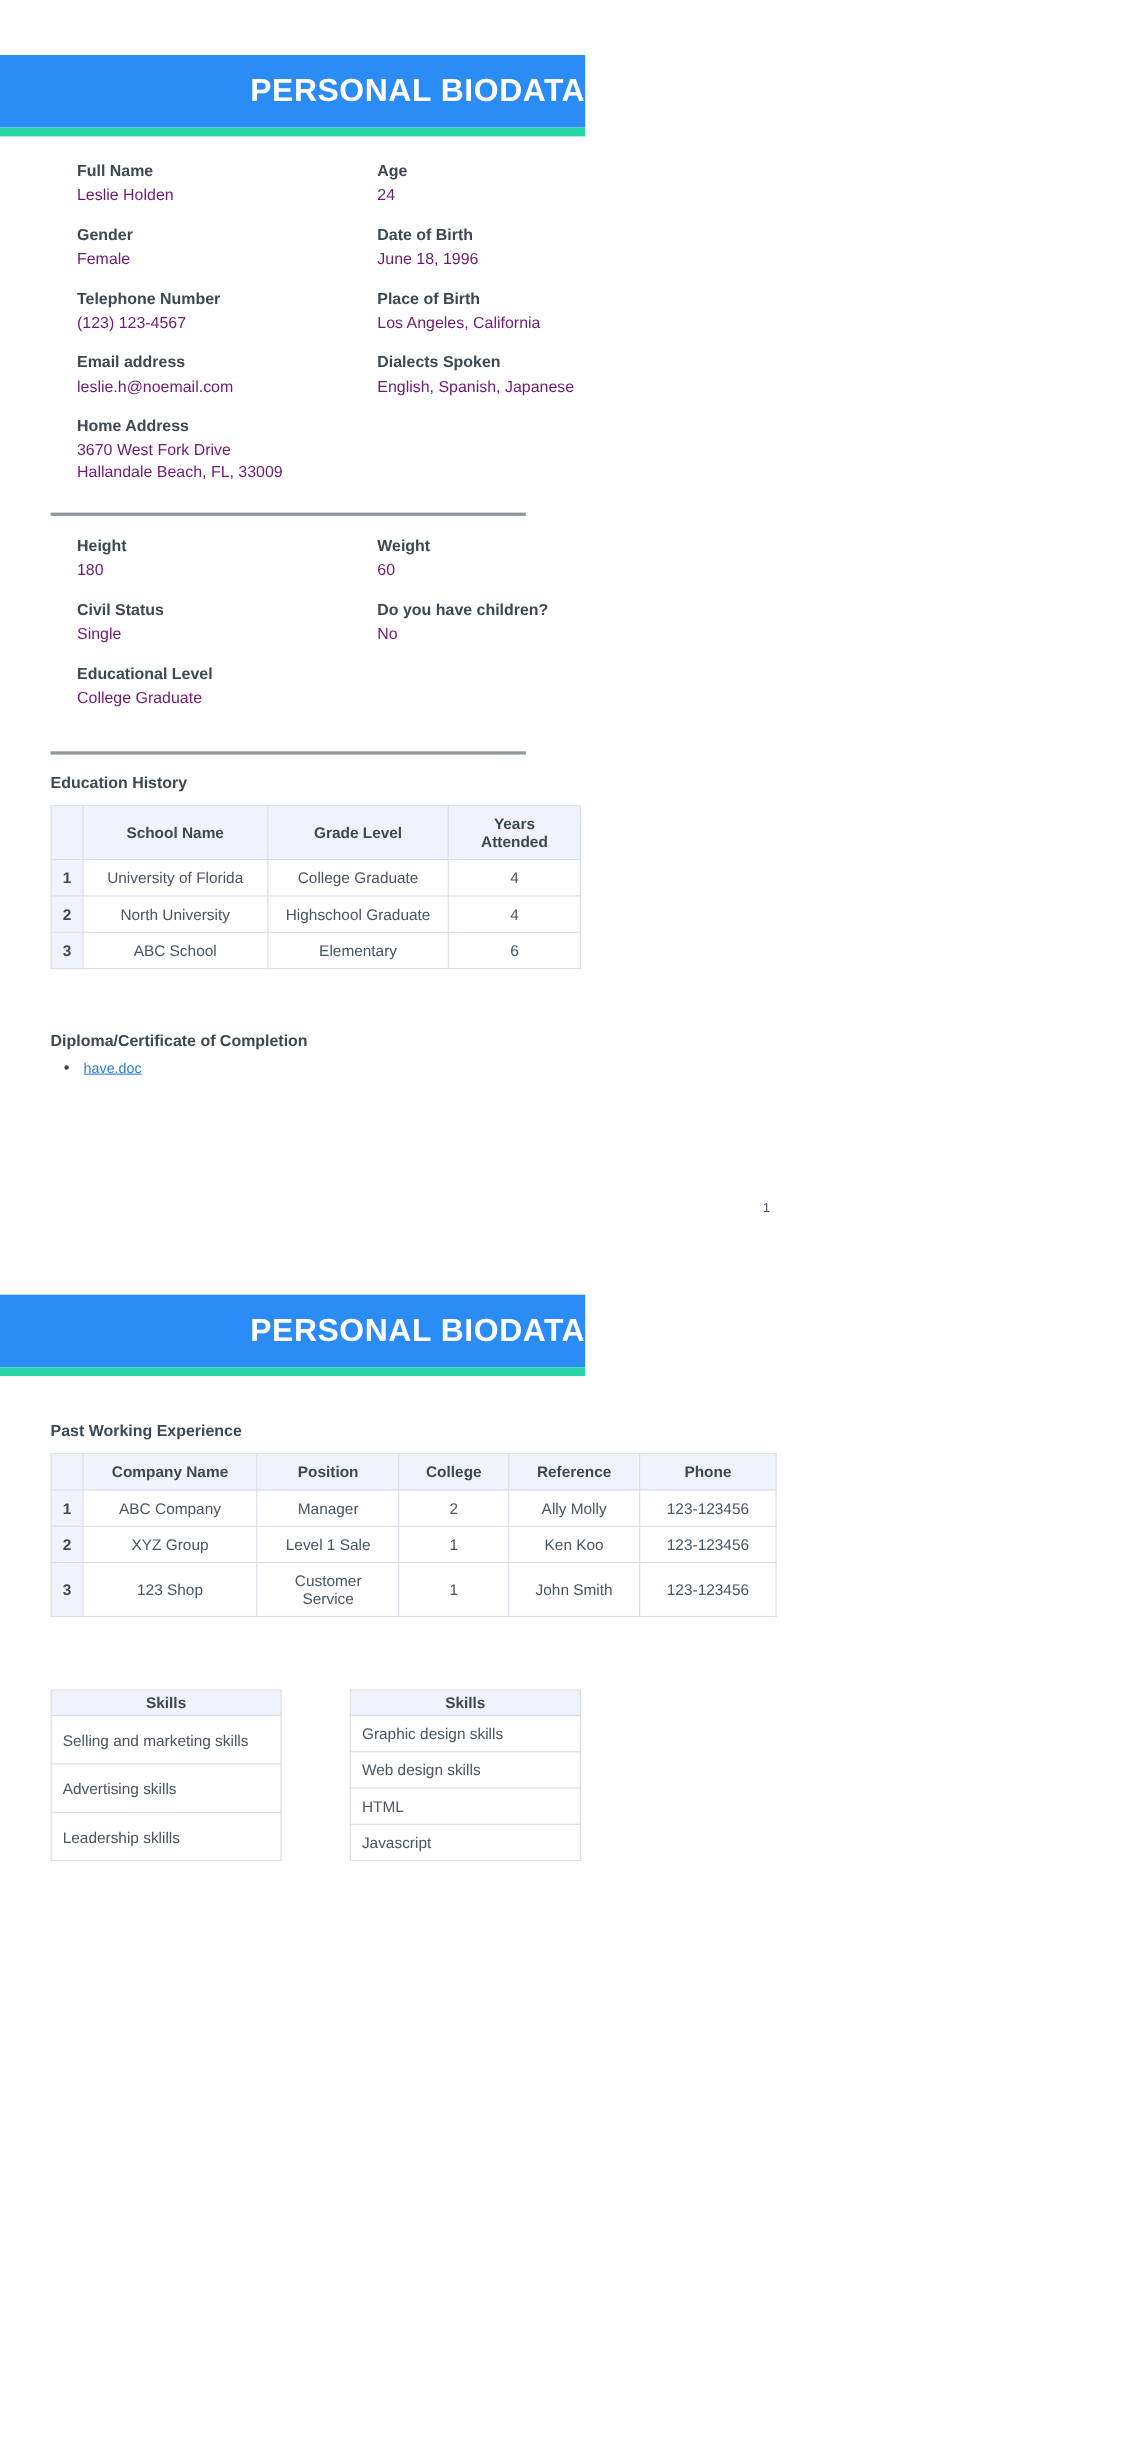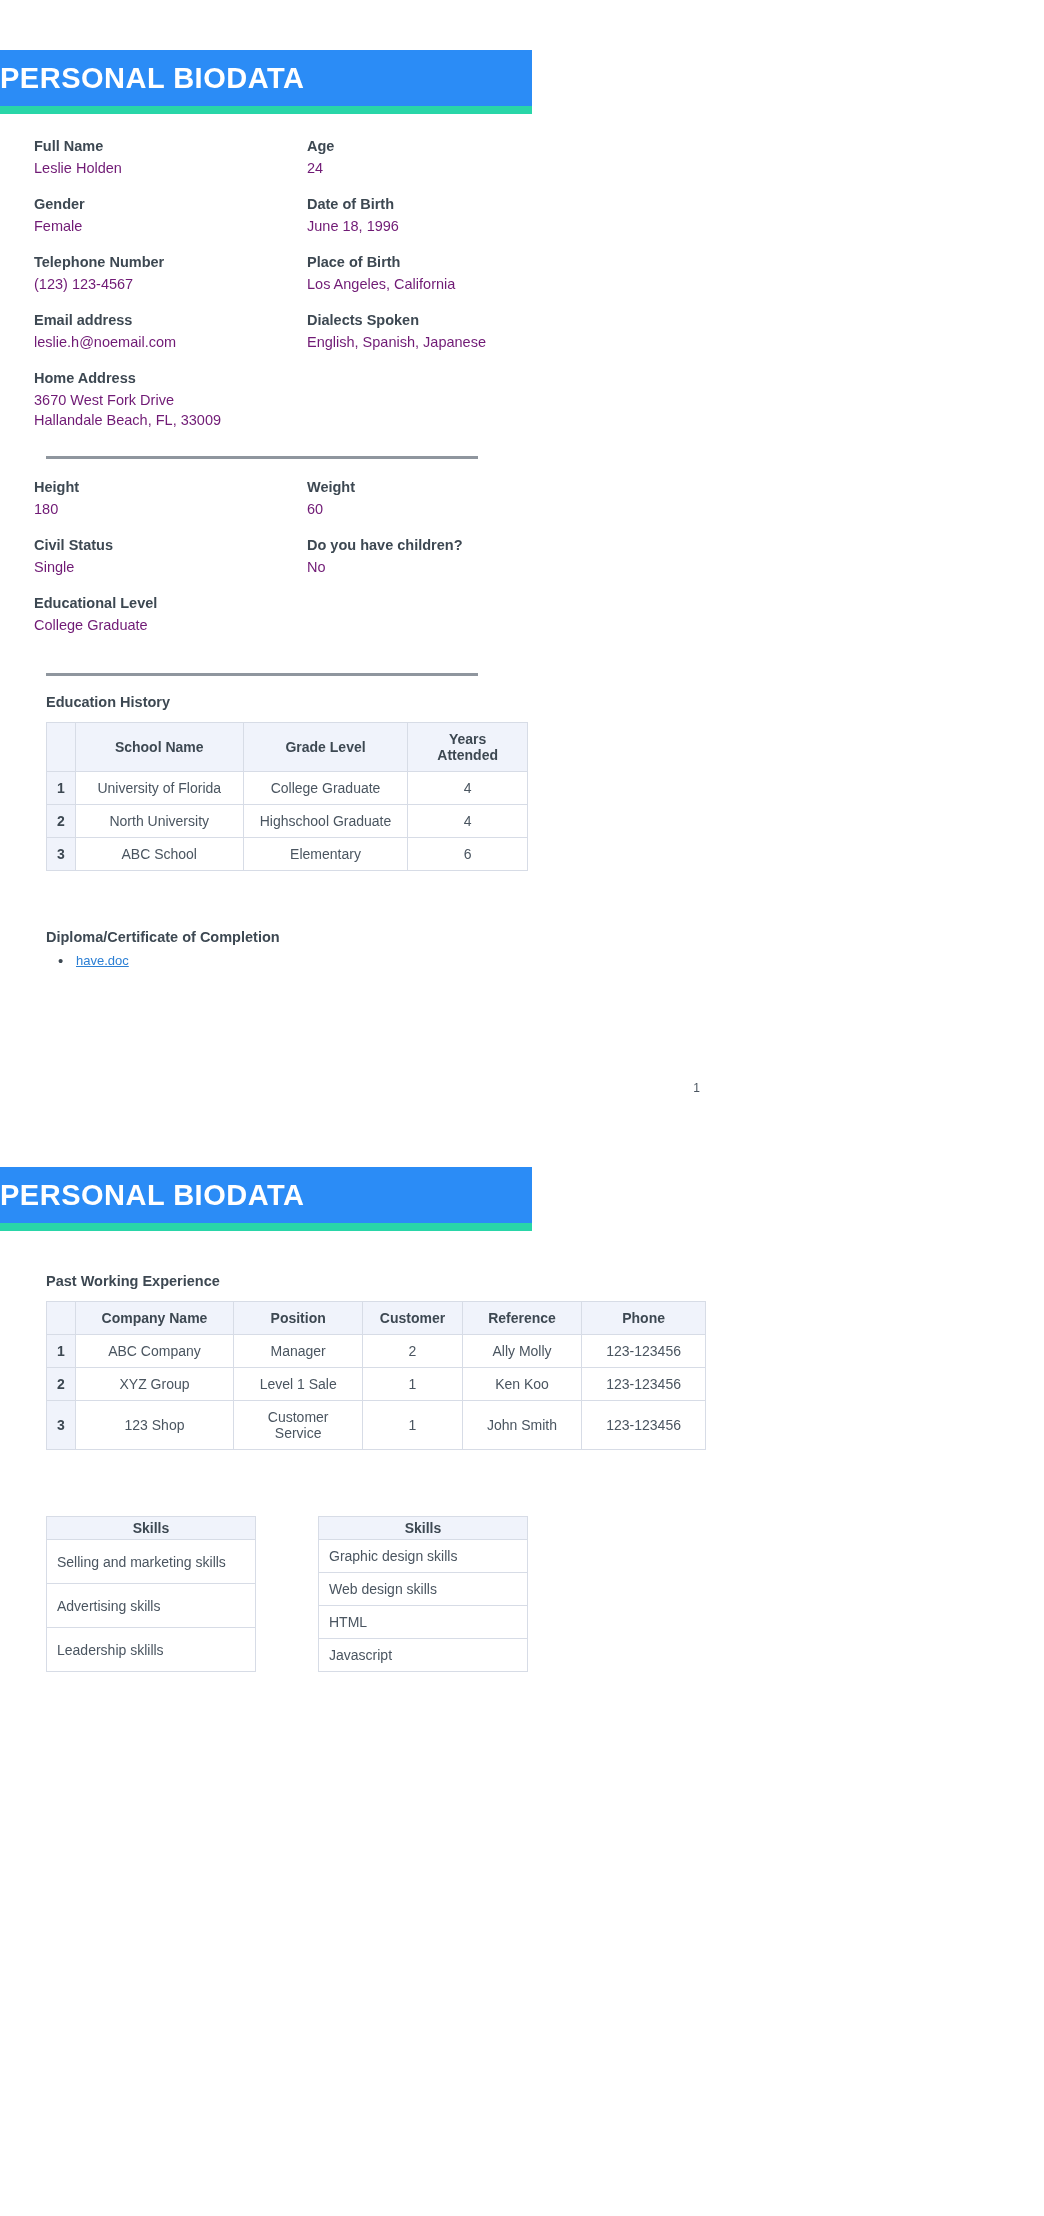--- a/index.html
+++ b/index.html
@@ -18,41 +18,41 @@
     width: 1044px;
     background: #ffffff;
   }
   
   .banner-wrap {
     width: 532px;
     margin: 0;
   }
   .banner {
     background: #2b8cf6;
-    height: 56px;
+    height: 66px;
     display: flex;
     align-items: center;
-    justify-content: flex-start;
+    justify-content: flex-end;
   }
   .banner-title {
     color: #ffffff;
     font-size: 29px;
     font-weight: bold;
     letter-spacing: 0.5px;
   }
   .banner-stripe {
     background: #29d6a8;
     height: 8px;
     width: 532px;
   }
   .fields {
     display: grid;
     grid-template-columns: 273px 1fr;
     column-gap: 0px;
-    padding: 22px 46px 0 34px;
+    padding: 22px 46px 0 70px;
     width: 740px;
   }
   .field {
     margin-bottom: 16px;
   }
   .field-label {
     font-size: 14.5px;
     font-weight: bold;
     color: #3d4852;
     line-height: 20px;
@@ -323,21 +323,21 @@
   </div>
 
   <div class="section-title" style="margin-top:42px">Past Working Experience</div>
 
   <table class="doc-table exp-table">
     <thead>
       <tr>
         <th class="rownum"></th>
         <th class="c1">Company Name</th>
         <th class="c2">Position</th>
-        <th class="c3">Customer</th>
+        <th class="c3">College</th>
         <th class="c4">Reference</th>
         <th class="c5">Phone</th>
       </tr>
     </thead>
     <tbody>
       <tr>
         <td class="rownum">1</td>
         <td class="c1">ABC Company</td>
         <td class="c2">Manager</td>
         <td class="c3">2</td>

